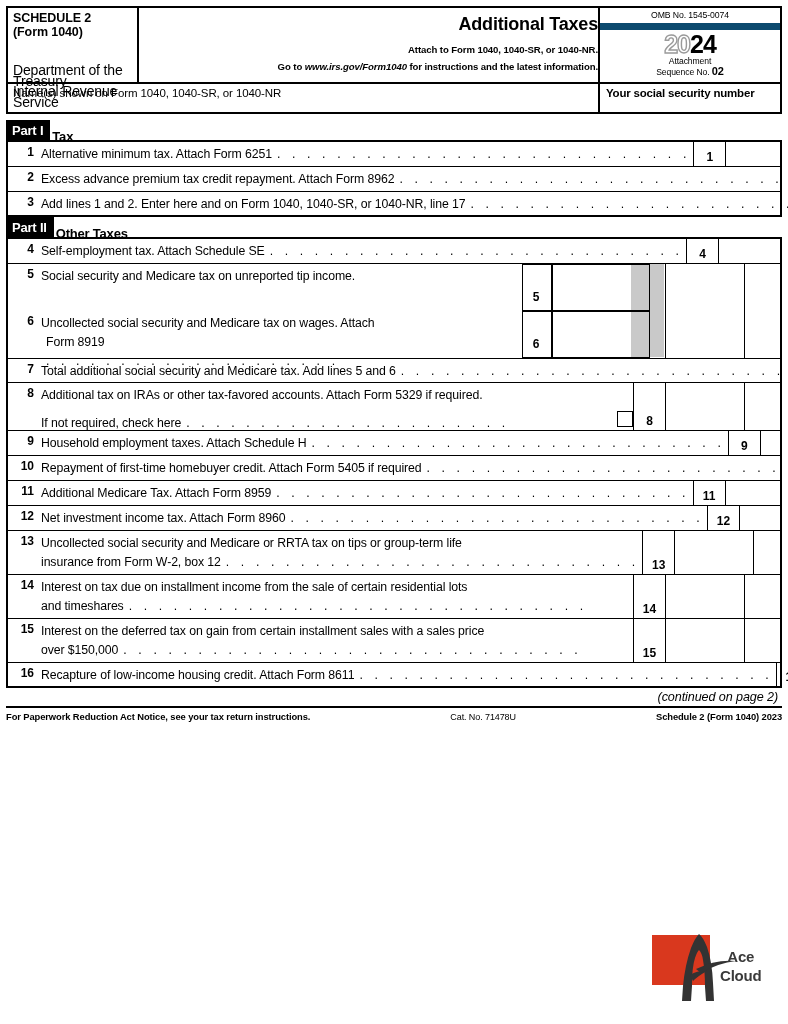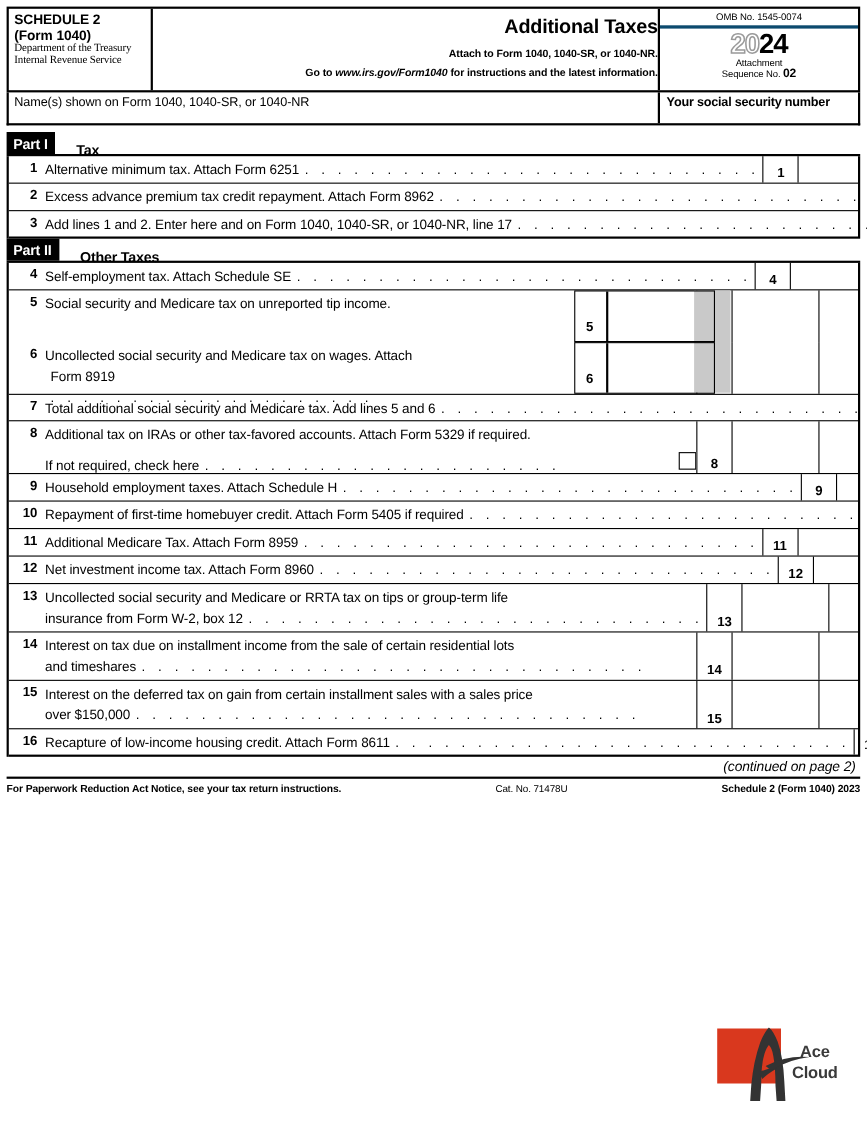--- a/index.html
+++ b/index.html
@@ -10,44 +10,44 @@
     -webkit-font-smoothing:antialiased;
   }
   .page{position:relative;width:669px;height:1024px;box-sizing:border-box;}
   .form{position:absolute;left:6px;top:6px;width:776px;}
 
   
   .hdr{display:flex;border:2px solid #000;height:78px;box-sizing:border-box;}
   .hdr-left{width:131px;box-sizing:border-box;border-right:2px solid #000;padding:3px 5px 0 5px;}
   .sched-title{font-size:12.5px;font-weight:bold;line-height:14px;letter-spacing:-.1px;}
   .sched-sub{font-size:12.5px;font-weight:bold;line-height:14px;letter-spacing:-.1px;}
-  .dept{font-size:10px;line-height:10.5px;margin-top:0;letter-spacing:-.15px;font-family:Liberation Serif, serif;}
+  .dept{font-size:14px;line-height:10.5px;margin-top:26px;letter-spacing:-.15px;}
   .hdr-mid{flex:1;box-sizing:border-box;border-right:2px solid #000;text-align:right;padding-top:6px;}
   .big-title{font-size:18px;font-weight:bold;letter-spacing:-.2px;}
   .attach-line{font-size:9.6px;font-weight:bold;margin-top:9px;letter-spacing:-.1px;}
   .goto-line{font-size:9.6px;font-weight:bold;margin-top:6px;letter-spacing:-.1px;}
   .goto-line i{font-style:italic;}
   .hdr-right{width:180px;box-sizing:border-box;text-align:center;}
-  .omb{font-size:8.7px;padding:2px 0 3px 0;border-bottom:3px solid #0c4a6e;letter-spacing:-.1px;}
+  .omb{font-size:8.7px;padding:2px 0 3px 0;border-bottom:7px solid #0c4a6e;letter-spacing:-.1px;}
   .yearbox{padding-top:1px;}
   .year{font-size:25px;font-weight:bold;line-height:26px;letter-spacing:-1px;}
   .year .hollow{color:#fff;-webkit-text-stroke:1.4px #9a9a9a;}
   .attachseq{font-size:8.6px;line-height:10px;margin-top:-1px;letter-spacing:-.1px;}
   .attachseq b{font-size:11px;}
 
   
   .namerow{display:flex;border:2px solid #000;border-top:0;height:30px;box-sizing:border-box;}
   .namecell{flex:1;box-sizing:border-box;border-right:2px solid #000;padding:3px 0 0 5px;font-size:11.5px;letter-spacing:-.1px;}
   .ssncell{width:180px;box-sizing:border-box;padding:3px 0 0 6px;font-size:11.5px;font-weight:bold;letter-spacing:-.2px;}
 
   
   .partbar{display:flex;align-items:stretch;height:20px;margin-top:6px;border-bottom:2px solid #000;}
   .part-tag{background:#000;color:#fff;font-size:13px;font-weight:bold;
             padding:0 7px 0 6px;display:flex;align-items:center;letter-spacing:-.2px;}
-  .part-name{font-size:13px;font-weight:bold;display:flex;align-items:center;padding-left:19px;letter-spacing:-.2px;margin-top:12px;}
+  .part-name{font-size:13px;font-weight:bold;display:flex;align-items:center;padding-left:2px;letter-spacing:-.2px;margin-top:12px;}
 
   
   .tbl{border-left:2px solid #000;border-right:2px solid #000;}
   .row{display:flex;border-bottom:1.6px solid #000;box-sizing:border-box;}
   .row.last{border-bottom:2px solid #000;}
   .c-num{width:33px;flex:none;box-sizing:border-box;text-align:right;padding:3px 7px 0 0;
          font-size:12px;font-weight:bold;}
   .c-txt{flex:1;box-sizing:border-box;padding:3px 0 0 0;font-size:12.3px;position:relative;letter-spacing:-.1px;}
   .c-lnum{width:33px;flex:none;box-sizing:border-box;border-left:1.6px solid #000;border-right:1.6px solid #000;
           text-align:center;font-size:12px;font-weight:bold;

